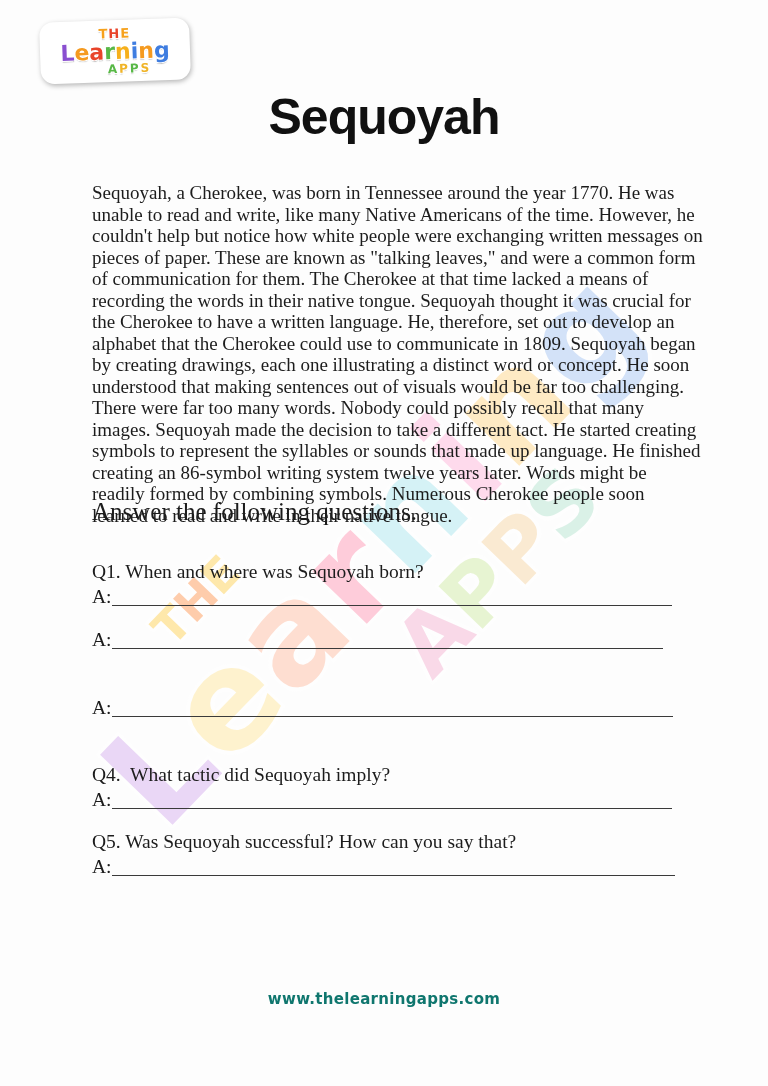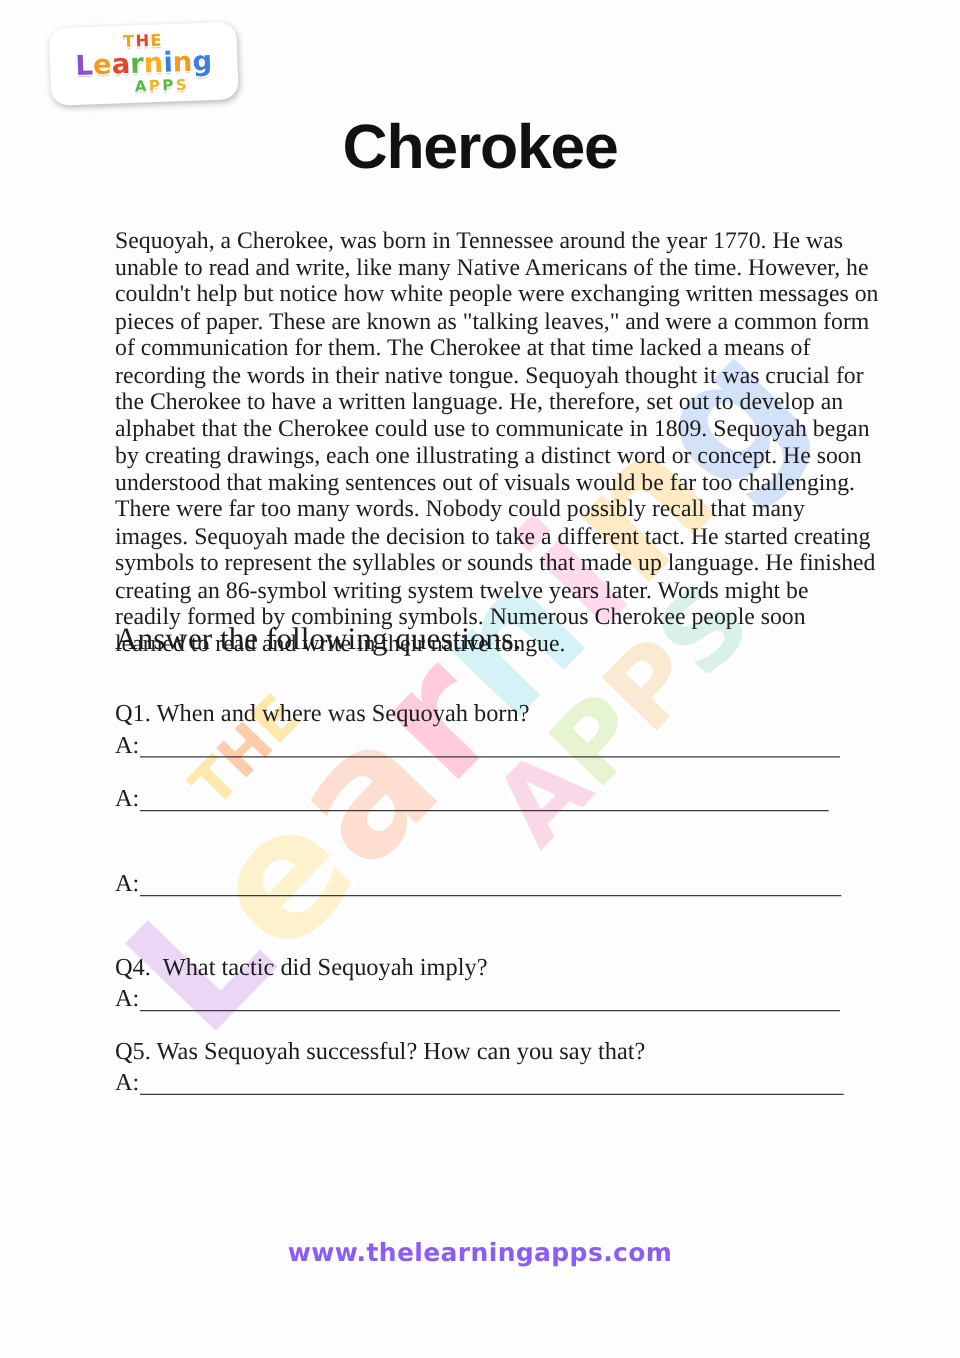--- a/index.html
+++ b/index.html
@@ -74,21 +74,21 @@
   .q1 .answer-line{width:560px;}
   .q2 .answer-line{width:551px;}
   .q3 .answer-line{width:561px;}
   .q4 .answer-line{width:560px;}
   .q5 .answer-line{width:563px;}
 
   .footer{
     position:absolute;left:0;top:990px;width:768px;
     text-align:center;
     font-family:"DejaVu Sans", sans-serif;
-    font-size:20px;font-weight:bold;letter-spacing:.3px;color:#8b5cf6;
+    font-size:15px;font-weight:bold;letter-spacing:.3px;color:#0f766e;
   }
 </style>
 </head>
 <body>
 
 <div class="page">
 
   <div class="watermark">
     <div class="row wm-the"><span style="color: rgb(255, 212, 92);">T</span><span style="color: rgb(255, 157, 92);">H</span><span style="color: rgb(255, 212, 92);">E</span></div>
     <div class="row wm-learning"><span style="color: rgb(217, 179, 240);">L</span><span style="color: rgb(255, 233, 160);">e</span><span style="color: rgb(255, 193, 166);">a</span><span style="color: rgb(255, 157, 184);">r</span><span style="color: rgb(174, 232, 240);">n</span><span style="color: rgb(255, 185, 221);">i</span><span style="color: rgb(255, 217, 140);">n</span><span style="color: rgb(170, 200, 245);">g</span></div>
@@ -96,21 +96,21 @@
   </div>
 
   <div class="logo-card">
     <div class="row logo-the"><span style="color: rgb(246, 161, 28);">T</span><span style="color: rgb(232, 68, 42);">H</span><span style="color: rgb(246, 161, 28);">E</span></div>
     <div class="row logo-learning"><span style="color: rgb(138, 79, 208);">L</span><span style="color: rgb(245, 154, 31);">e</span><span style="color: rgb(232, 68, 42);">a</span><span style="color: rgb(88, 184, 71);">r</span><span style="color: rgb(246, 176, 28);">n</span><span style="color: rgb(63, 125, 224);">i</span><span style="color: rgb(245, 154, 31);">n</span><span style="color: rgb(63, 125, 224);">g</span></div>
     <div class="row logo-apps"><span style="color: rgb(88, 184, 71);">A</span><span style="color: rgb(240, 180, 40);">P</span><span style="color: rgb(88, 184, 71);">P</span><span style="color: rgb(240, 180, 40);">S</span></div>
   </div>
 
   <div class="content">
 
-    <h1 class="page-title">Cherokee</h1>
+    <h1 class="page-title">Sequoyah</h1>
 
     <div class="passage">Sequoyah, a Cherokee, was born in Tennessee around the year 1770. He was
 unable to read and write, like many Native Americans of the time. However, he
 couldn't help but notice how white people were exchanging written messages on
 pieces of paper. These are known as "talking leaves," and were a common form
 of communication for them. The Cherokee at that time lacked a means of
 recording the words in their native tongue. Sequoyah thought it was crucial for
 the Cherokee to have a written language. He, therefore, set out to develop an
 alphabet that the Cherokee could use to communicate in 1809. Sequoyah began
 by creating drawings, each one illustrating a distinct word or concept. He soon

